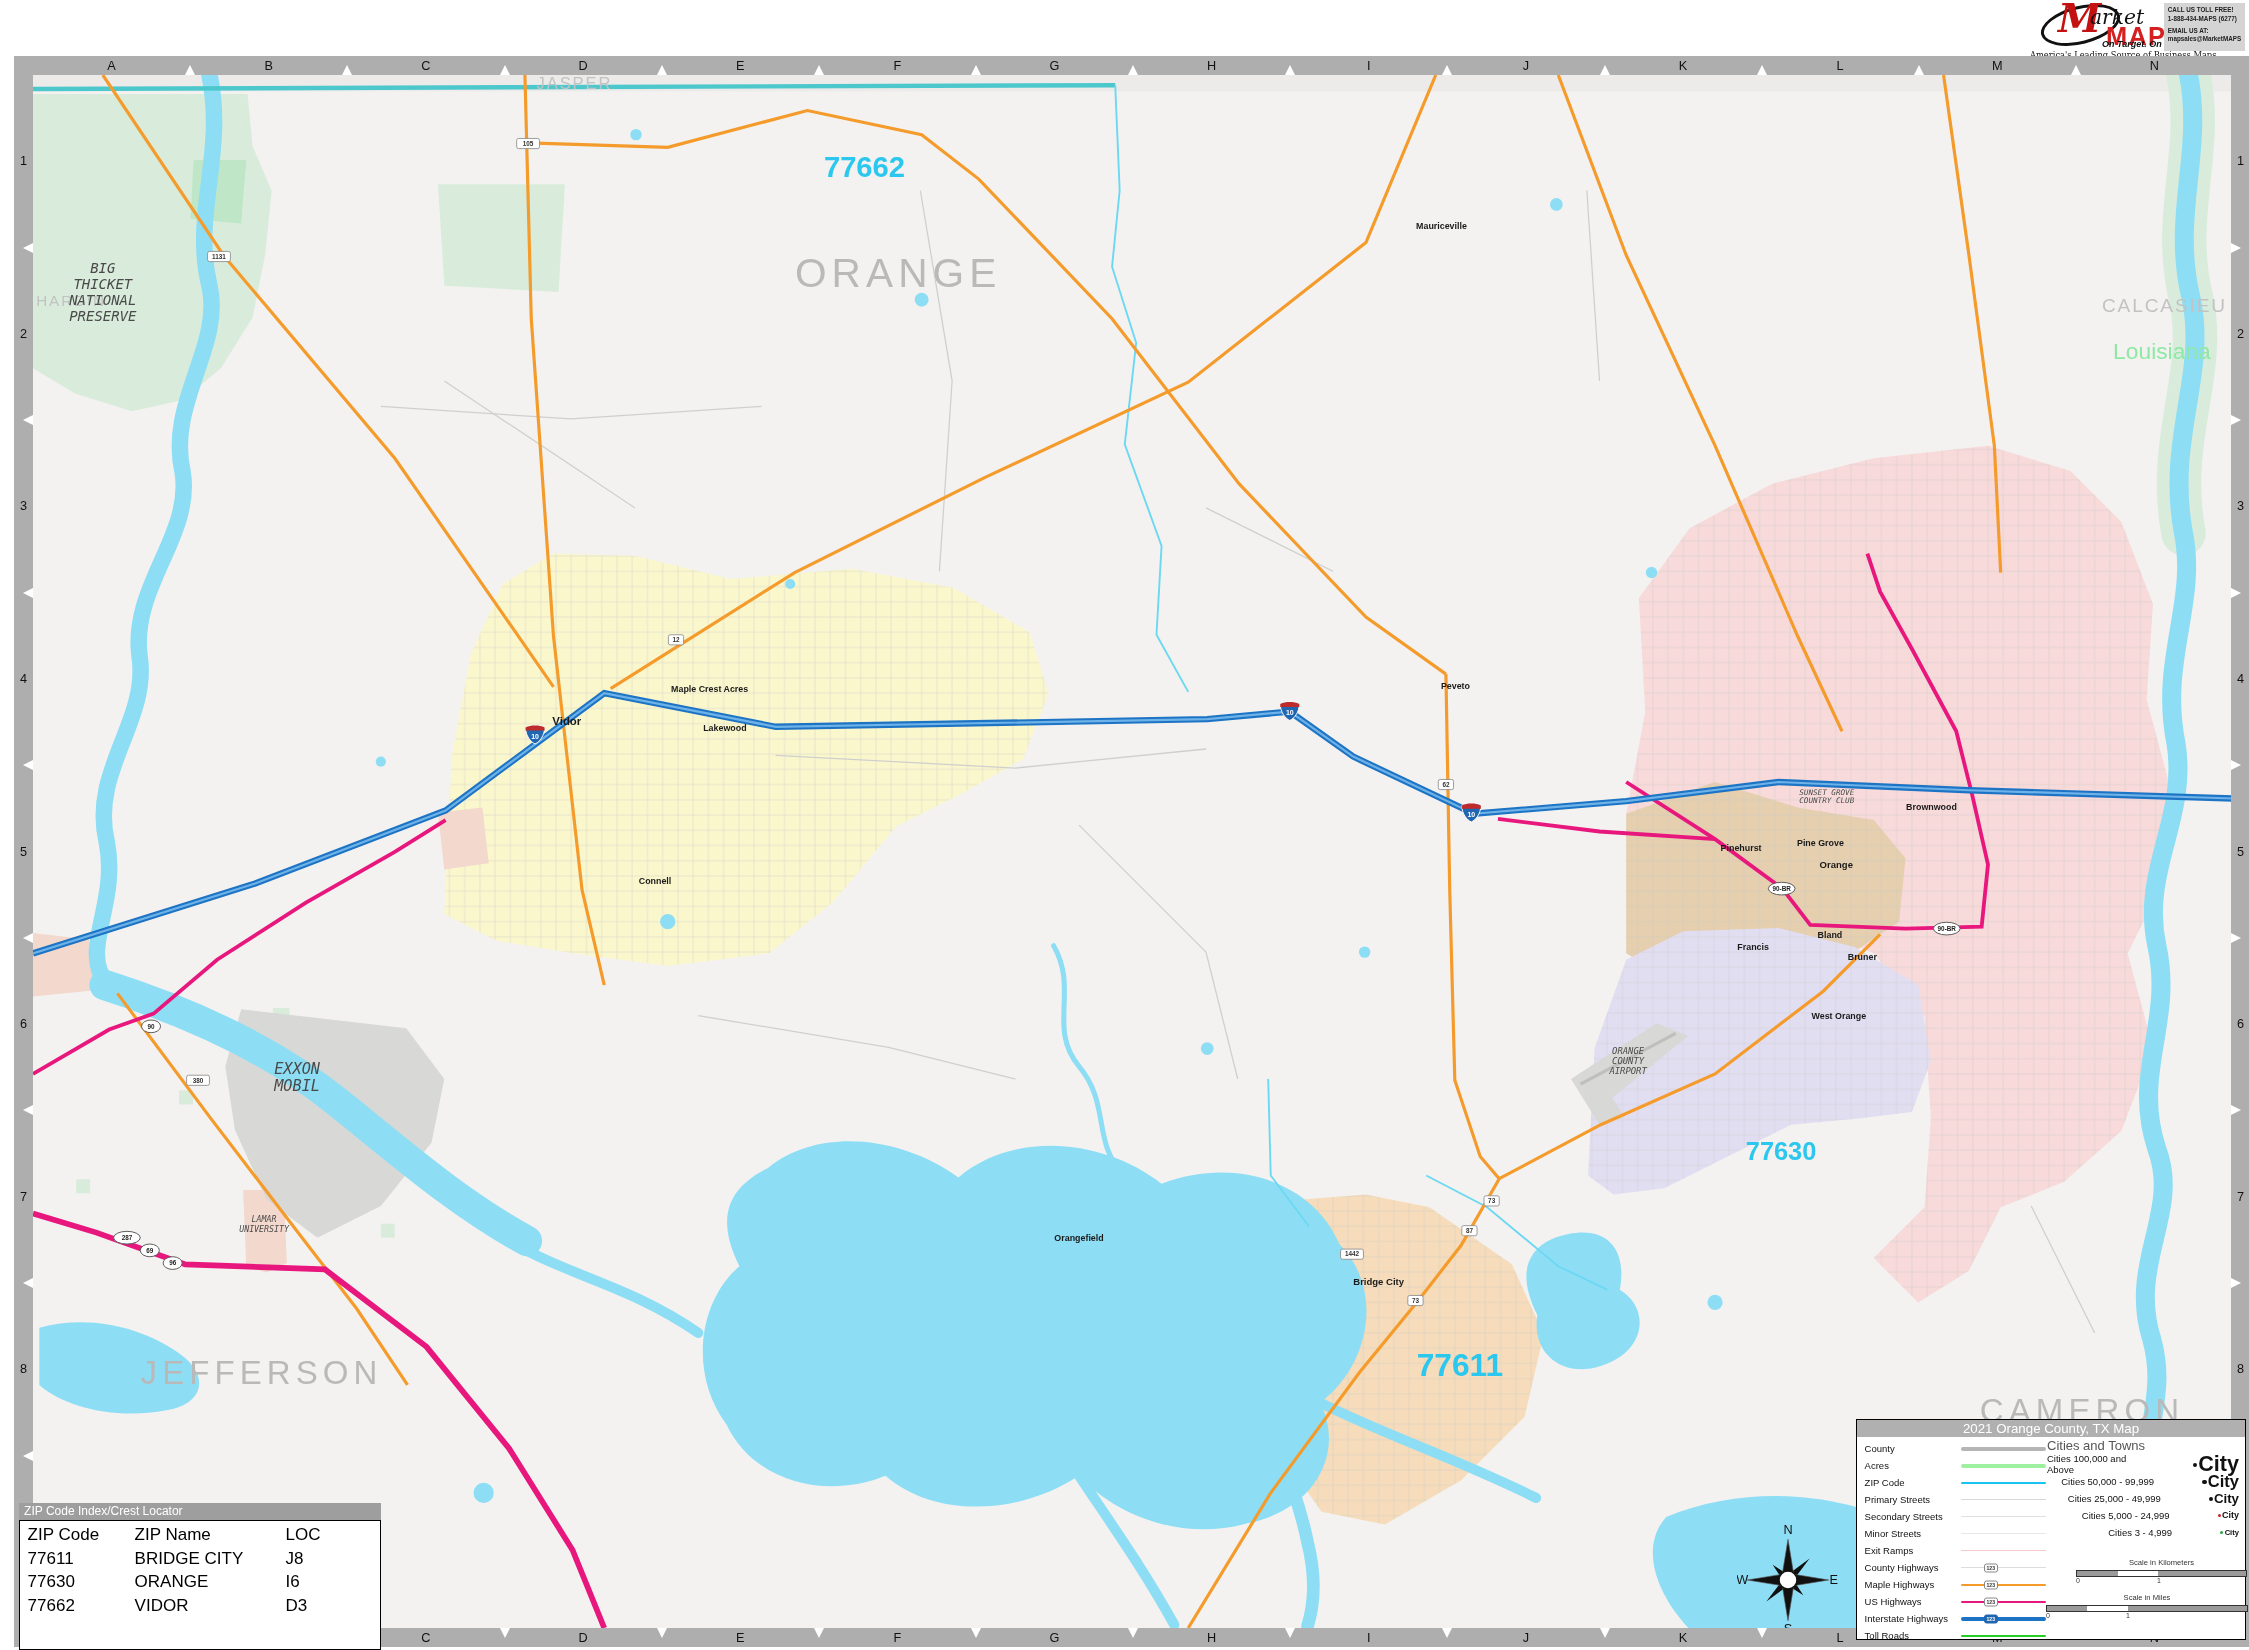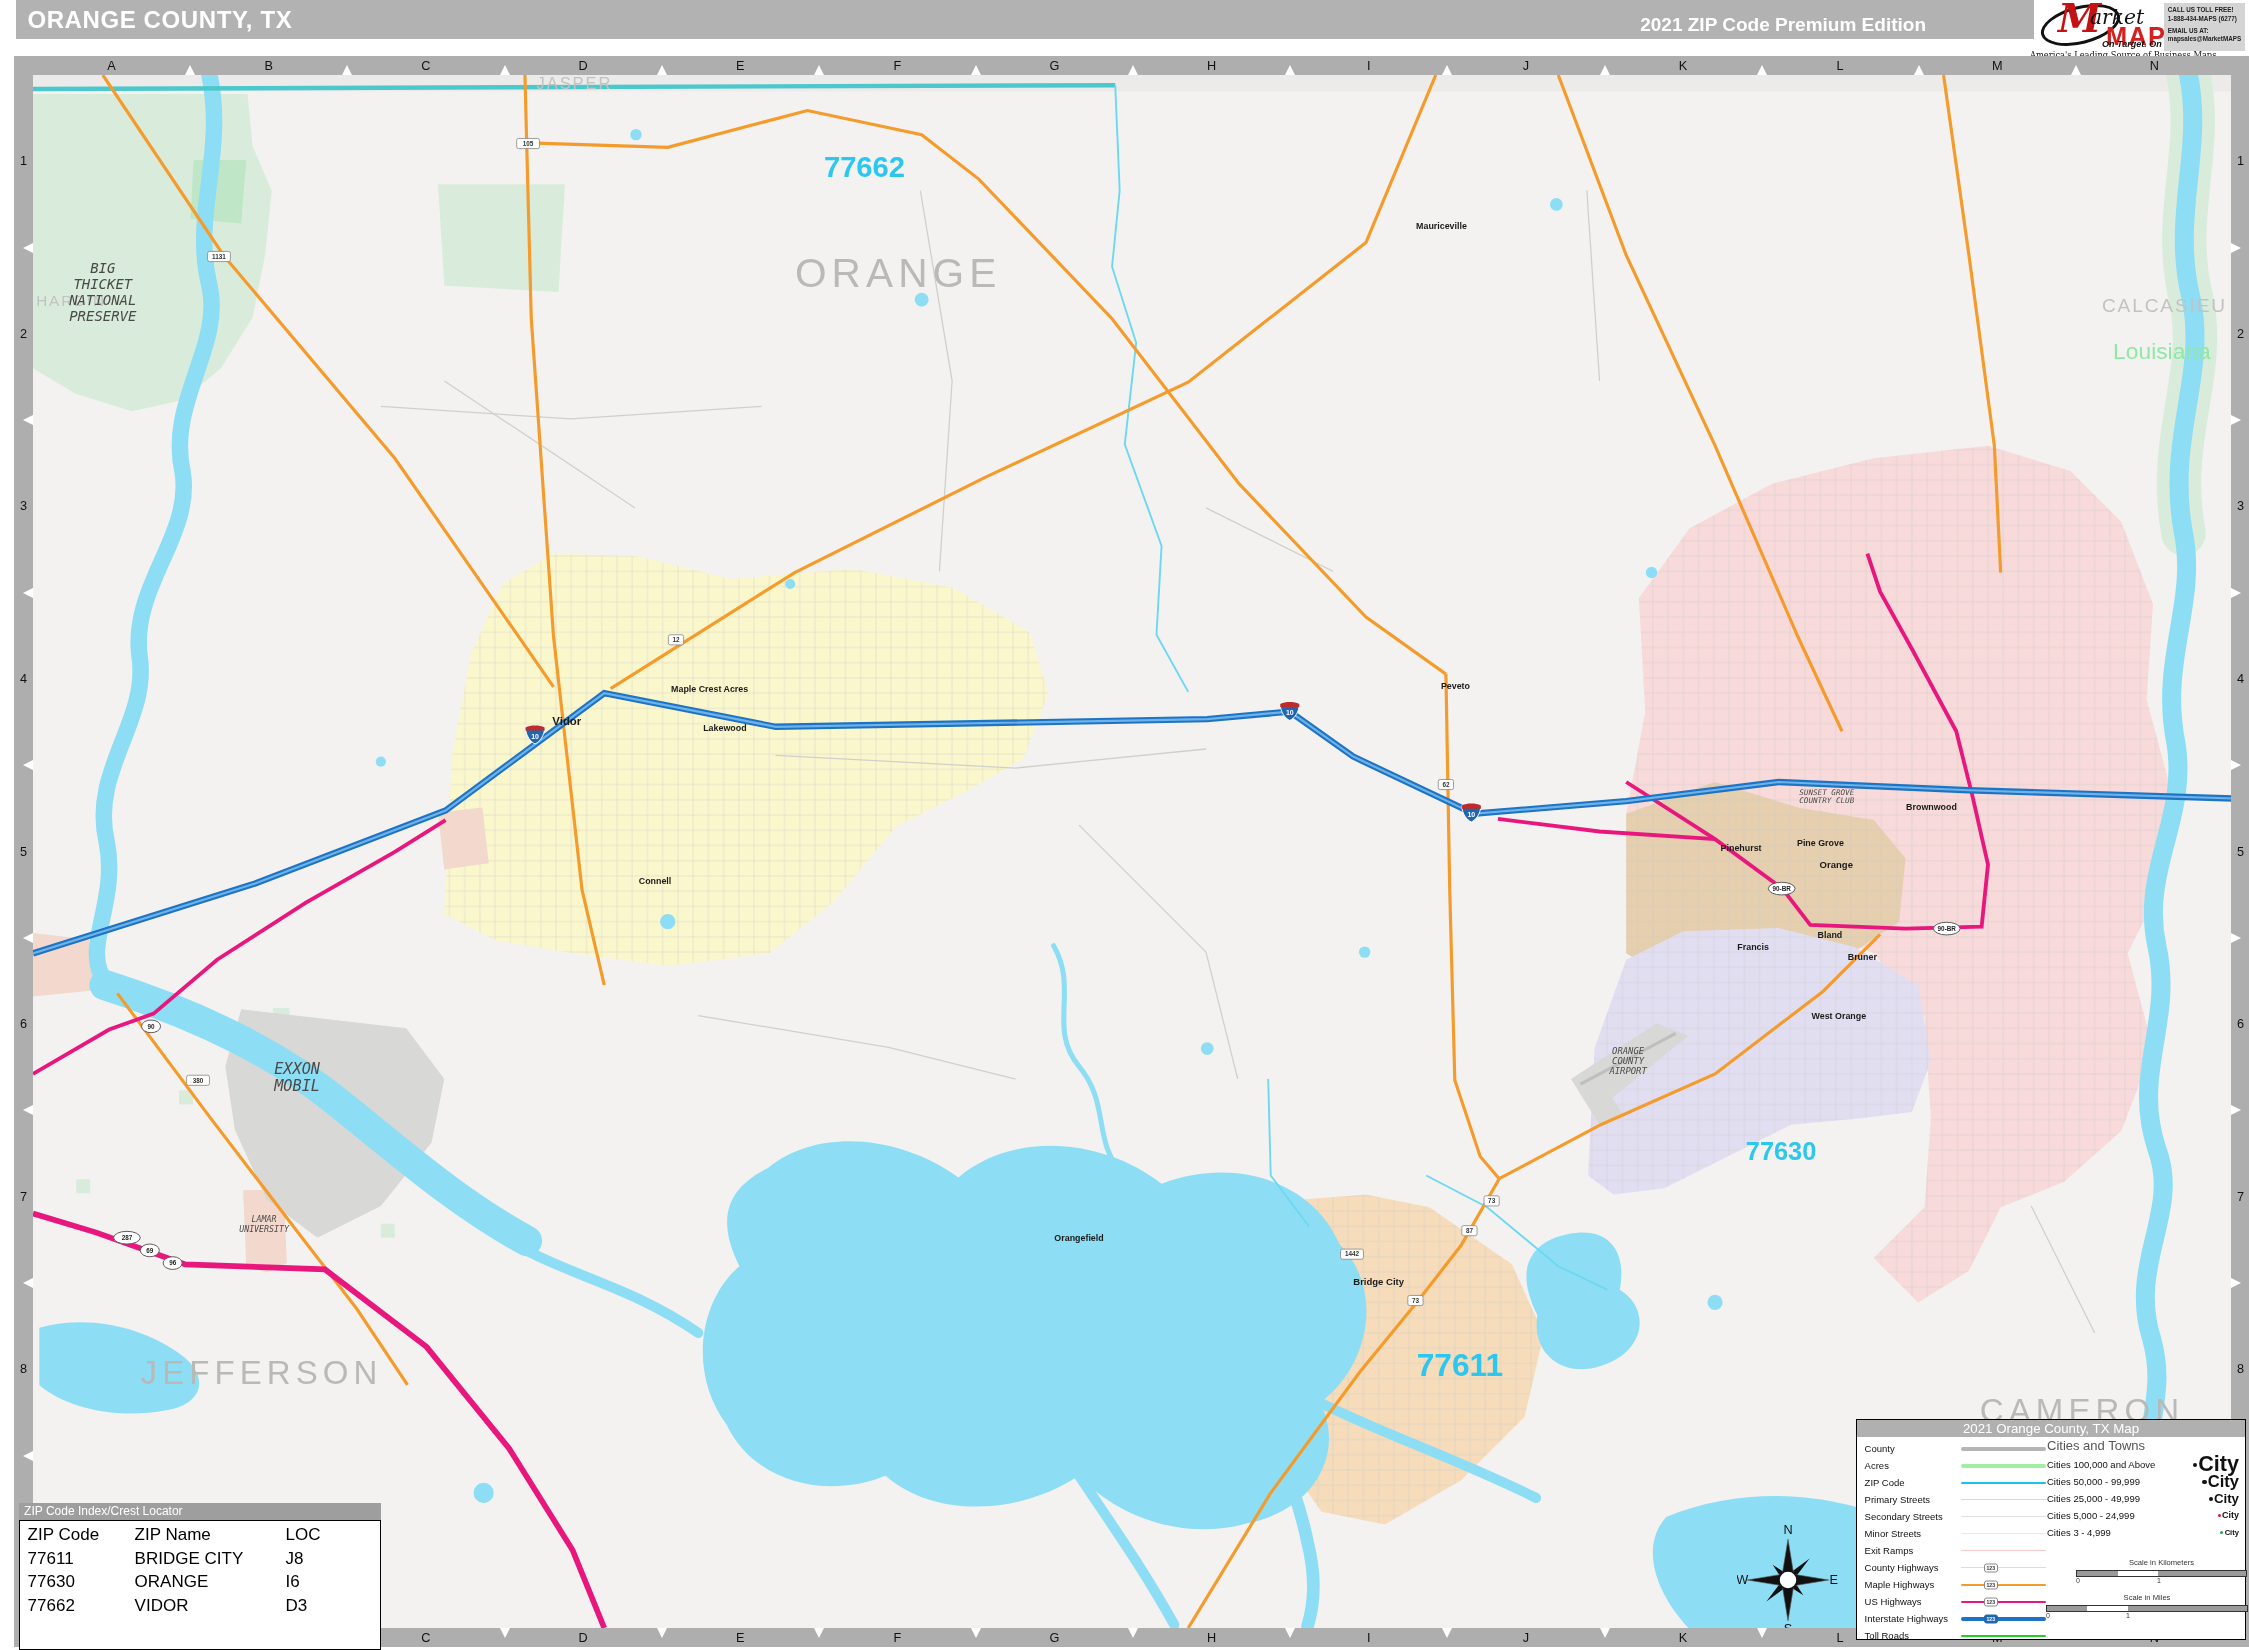--- a/index.html
+++ b/index.html
@@ -98,21 +98,21 @@
   .sw-cohw{height:1.3px;background:#dddddd;}
   .sw-sthw{height:2.5px;background:#f49b2b;}
   .sw-ushw{height:2.5px;background:#e8177d;}
   .sw-ihw{height:3.8px;background:#1e74c4;}
   .sw-toll{height:2.5px;background:#27cc27;}
   .mini-shield{position:absolute;left:23px;top:50%;transform:translateY(-50%);font-size:5.1px;line-height:7px;
                padding:0 1.9px;border-radius:2.5px;background:#fff;border:0.6px solid #888;color:#333;font-weight:bold;}
   .ms-int{background:#2166b0;border-color:#2166b0;color:#fff;}
   .lg-cities{position:absolute;left:190px;top:18px;width:192px;}
   .cities-head{font-size:13px;color:#555;margin-bottom:2.5px;}
-  .city-row{display:flex;align-items:center;justify-content:space-between;height:17px;}
+  .city-row{display:flex;align-items:center;justify-content:flex-end;height:17px;gap:48px;}
   .city-label{font-size:9.5px;color:#111;}
   .city-sample{font-weight:bold;color:#111;white-space:nowrap;}
   .cs-1{font-size:21.6px;} .cs-2{font-size:16.5px;} .cs-3{font-size:13.3px;} .cs-4{font-size:9px;} .cs-5{font-size:7.6px;}
   .dot{display:inline-block;border-radius:50%;background:#111;vertical-align:middle;margin-right:1.3px;}
   .cs-1 .dot,.cs-2 .dot{width:4.4px;height:4.4px;}
   .cs-3 .dot{width:3.8px;height:3.8px;}
   .cs-4 .dot{width:3.2px;height:3.2px;background:#cc2222;}
   .cs-5 .dot{width:3.2px;height:3.2px;background:#22aa44;}
   .scale-block{position:absolute;}
   .scale-label{font-size:7.6px;color:#333;text-align:center;margin-bottom:3px;}
@@ -120,24 +120,20 @@
   .scale-bar span{height:100%;}
   .seg-d{background:#9a9a9a;} .seg-w{background:#fff;}
   .scale-ticks{position:relative;height:9px;font-size:7px;color:#333;}
   .tick0{position:absolute;left:0;} .tick1{position:absolute;}
 </style>
 </head>
 <body>
 
 <div class="sheet">
 
-  <div class="hdr">
-    <span class="hdr-title">ORANGE COUNTY, TX</span>
-    <span class="hdr-edition">2021 ZIP Code Premium Edition</span>
-  </div>
   <div class="logo">
     <span class="swoosh"></span>
     <span class="logo-m">M</span>
     <span class="logo-market">arket</span>
     <span class="logo-maps">MAPS</span>
     <span class="logo-tag">On Target.  On Time.</span>
     <span class="logo-sub">America's Leading Source of Business Maps</span>
   </div>
   <div class="contact" id="contact">
       <div>CALL US TOLL FREE!</div>

